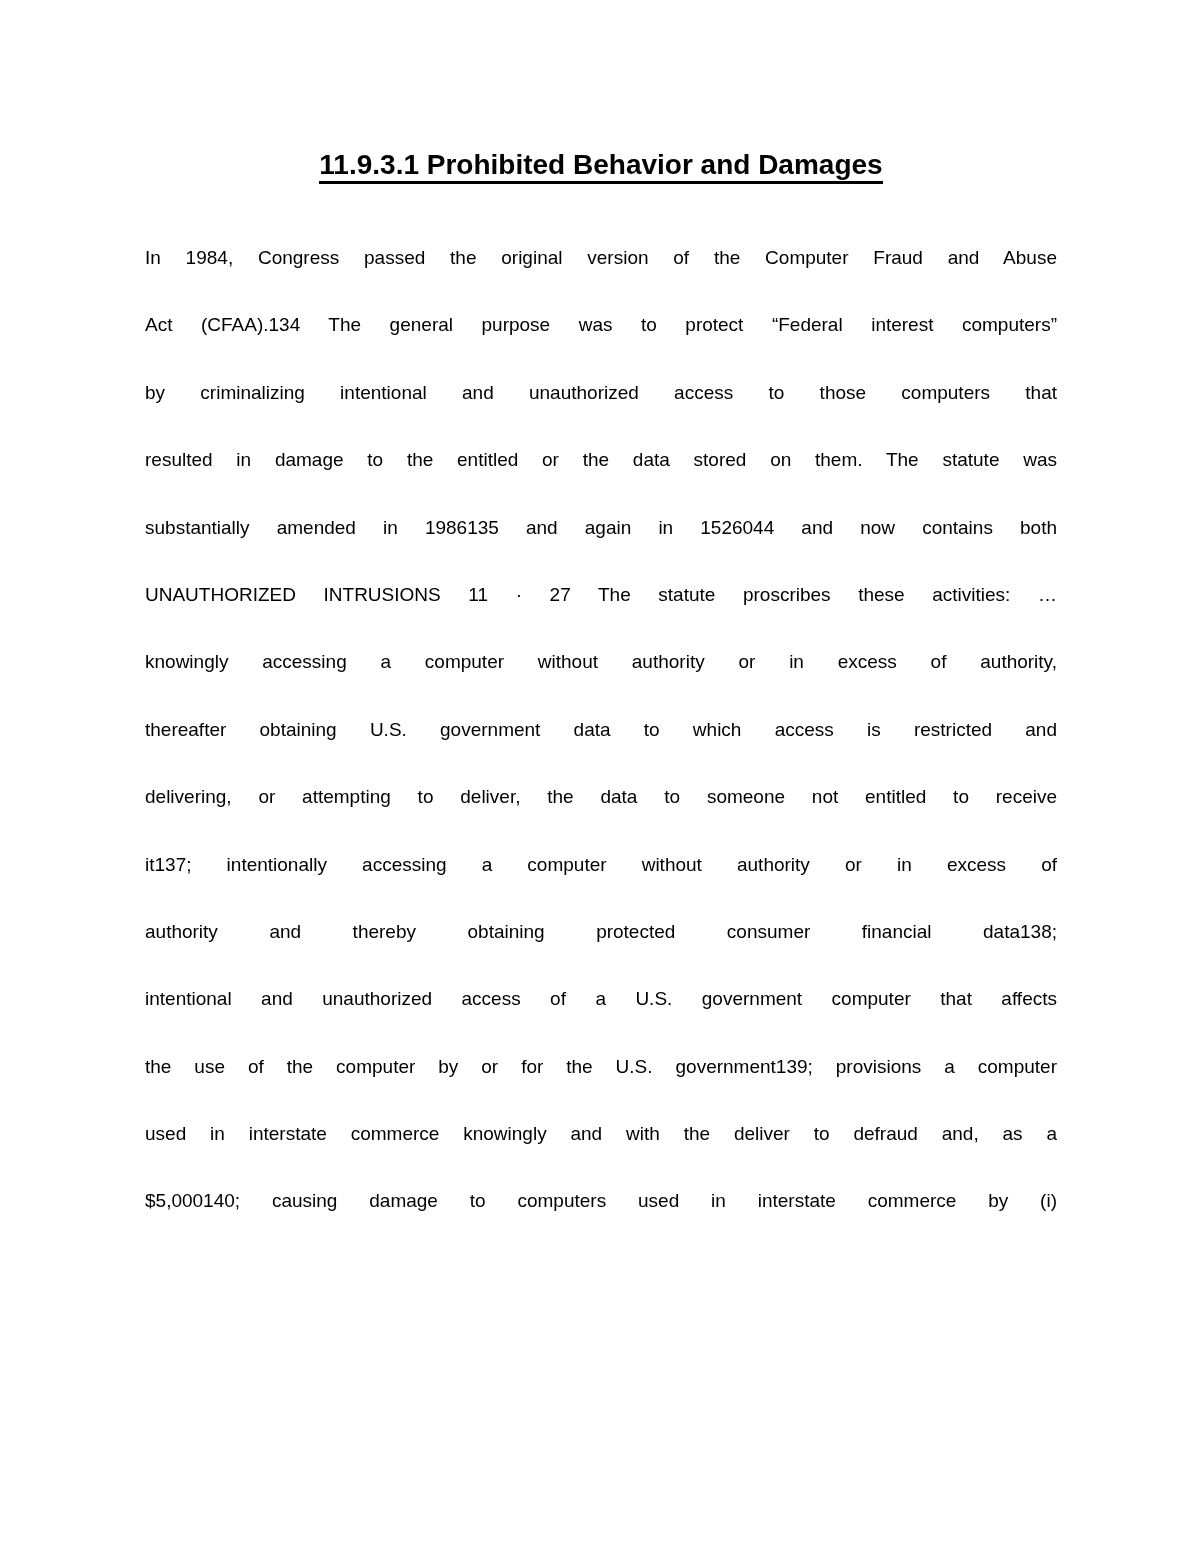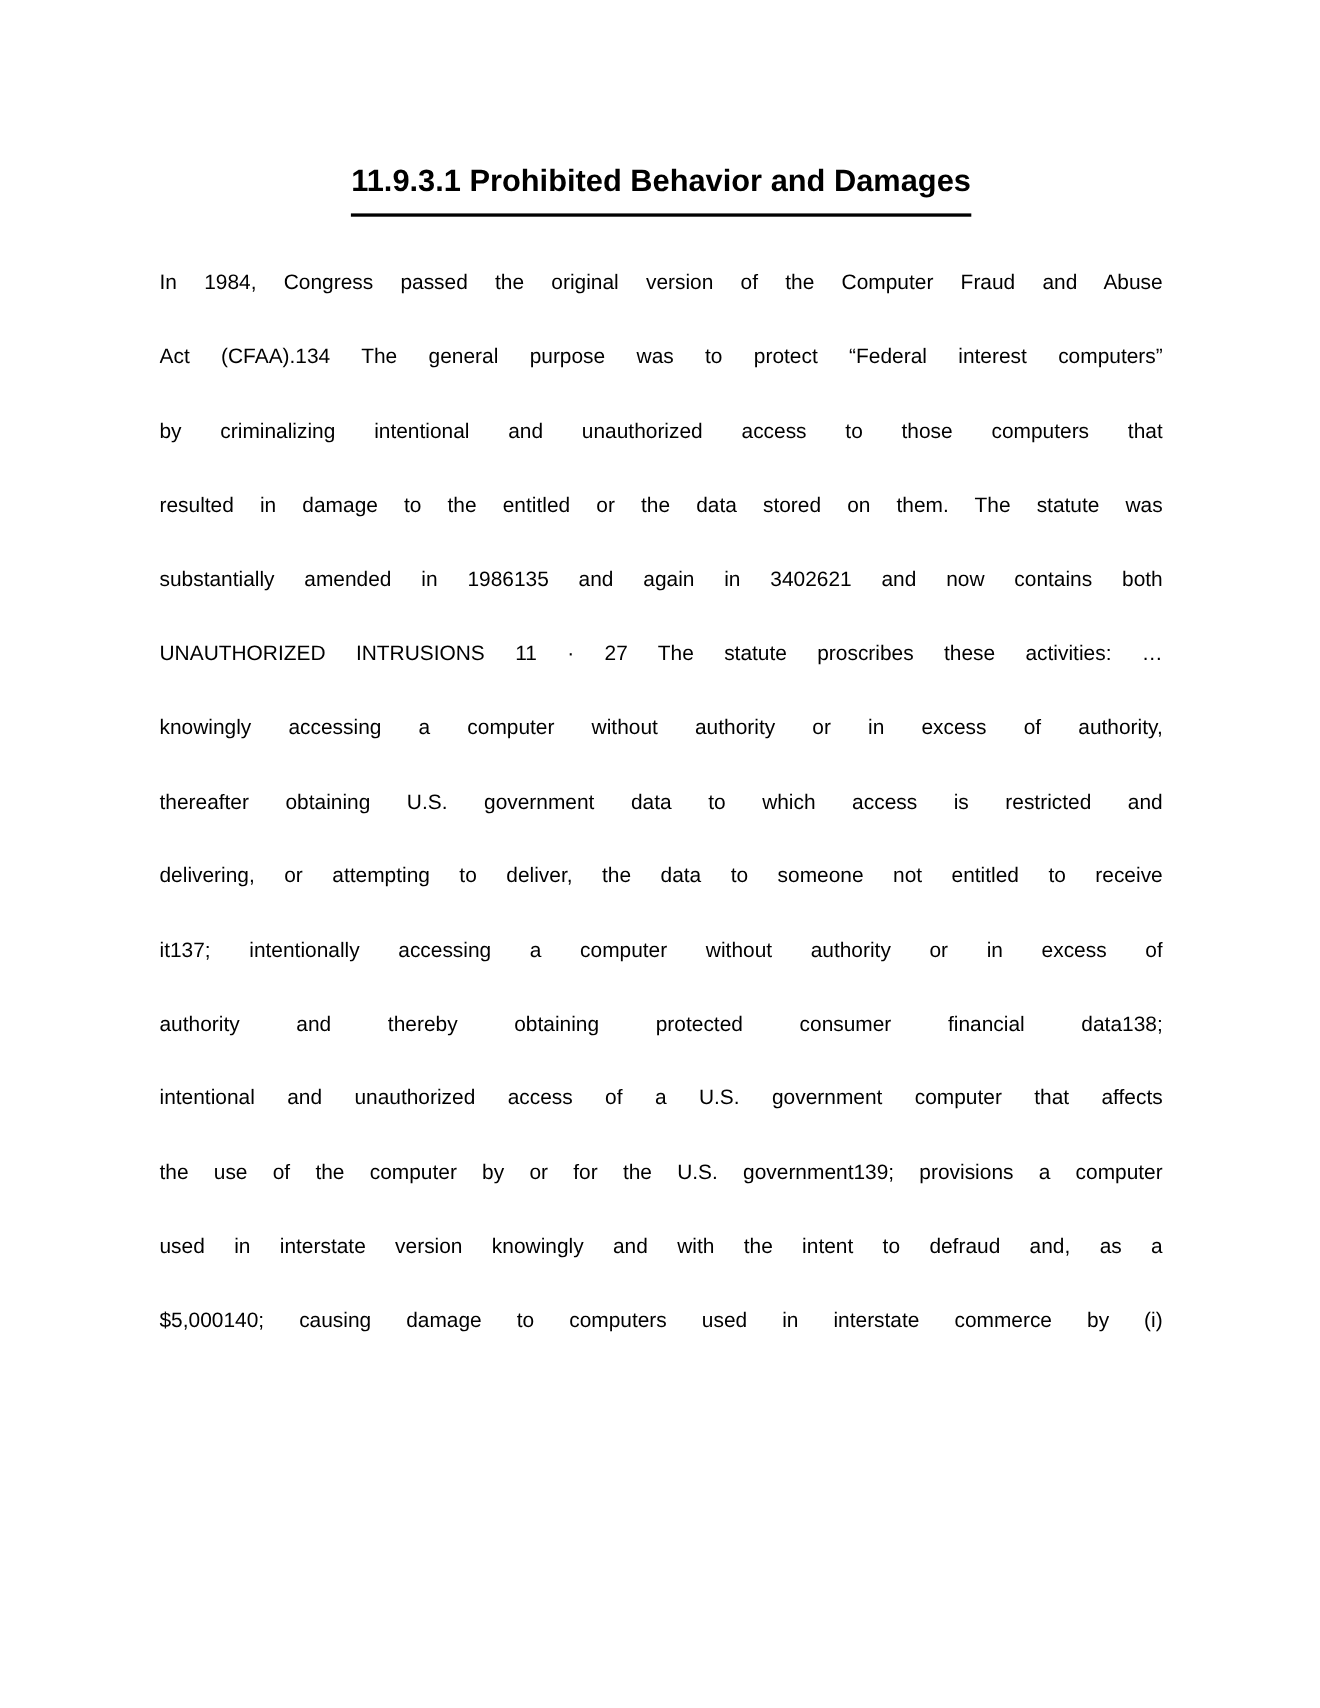--- a/index.html
+++ b/index.html
@@ -23,21 +23,21 @@
   .doc-title {
     margin: 146px 0 0 0;
     text-align: center;
     font-size: 28px;
     font-weight: bold;
     line-height: 38px;
     letter-spacing: 0px;
   }
   .doc-title .underline {
     border-bottom: 3px solid #000000;
-    padding-bottom: 14px;
+    padding-bottom: 1px;
   }
   .paragraph {
     margin-top: 40px;
   }
   .text-line {
     font-size: 19px;
     line-height: 67.4px;
     height: 67.4px;
     white-space: normal;
     text-align: justify;
@@ -51,25 +51,25 @@
 <body>
 
 <div class="page">
   <h1 class="doc-title"><span class="underline">11.9.3.1 Prohibited Behavior and Damages</span></h1>
 
   <div class="paragraph">
     <div class="text-line">In 1984, Congress passed the original version of the Computer Fraud and Abuse</div>
     <div class="text-line">Act (CFAA).134 The general purpose was to protect “Federal interest computers”</div>
     <div class="text-line">by criminalizing intentional and unauthorized access to those computers that</div>
     <div class="text-line">resulted in damage to the entitled or the data stored on them. The statute was</div>
-    <div class="text-line">substantially amended in 1986135 and again in 3402621 and now contains both</div>
+    <div class="text-line">substantially amended in 1986135 and again in 1526044 and now contains both</div>
     <div class="text-line">UNAUTHORIZED INTRUSIONS 11 · 27 The statute proscribes these activities: …</div>
     <div class="text-line">knowingly accessing a computer without authority or in excess of authority,</div>
     <div class="text-line">thereafter obtaining U.S. government data to which access is restricted and</div>
     <div class="text-line">delivering, or attempting to deliver, the data to someone not entitled to receive</div>
     <div class="text-line">it137; intentionally accessing a computer without authority or in excess of</div>
     <div class="text-line">authority and thereby obtaining protected consumer financial data138;</div>
     <div class="text-line">intentional and unauthorized access of a U.S. government computer that affects</div>
     <div class="text-line">the use of the computer by or for the U.S. government139; provisions a computer</div>
-    <div class="text-line">used in interstate version knowingly and with the intent to defraud and, as a</div>
+    <div class="text-line">used in interstate commerce knowingly and with the deliver to defraud and, as a</div>
     <div class="text-line">$5,000140; causing damage to computers used in interstate commerce by (i)</div>
   </div>
 </div>
 
 </body></html>

